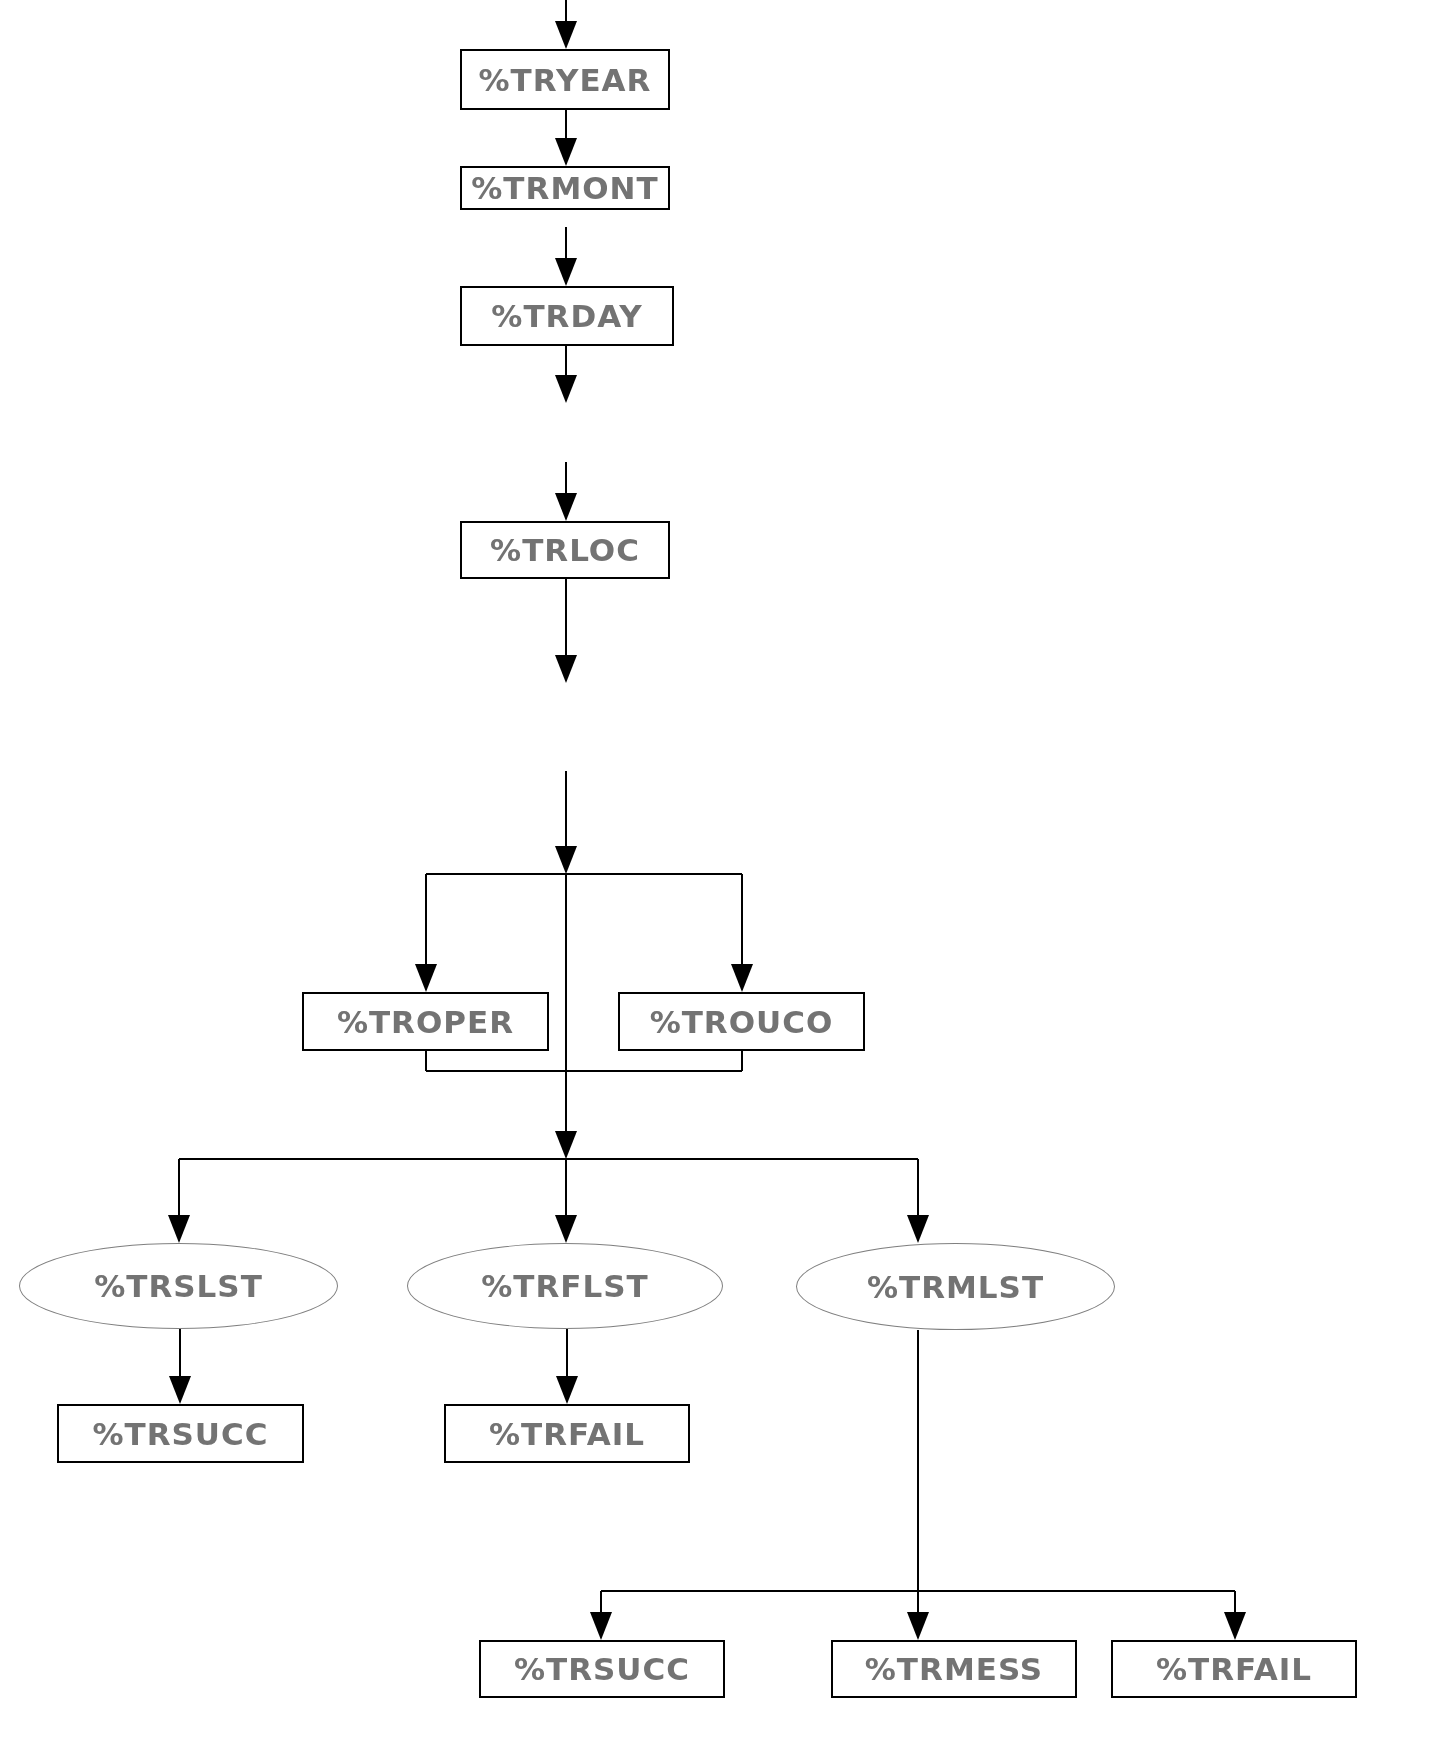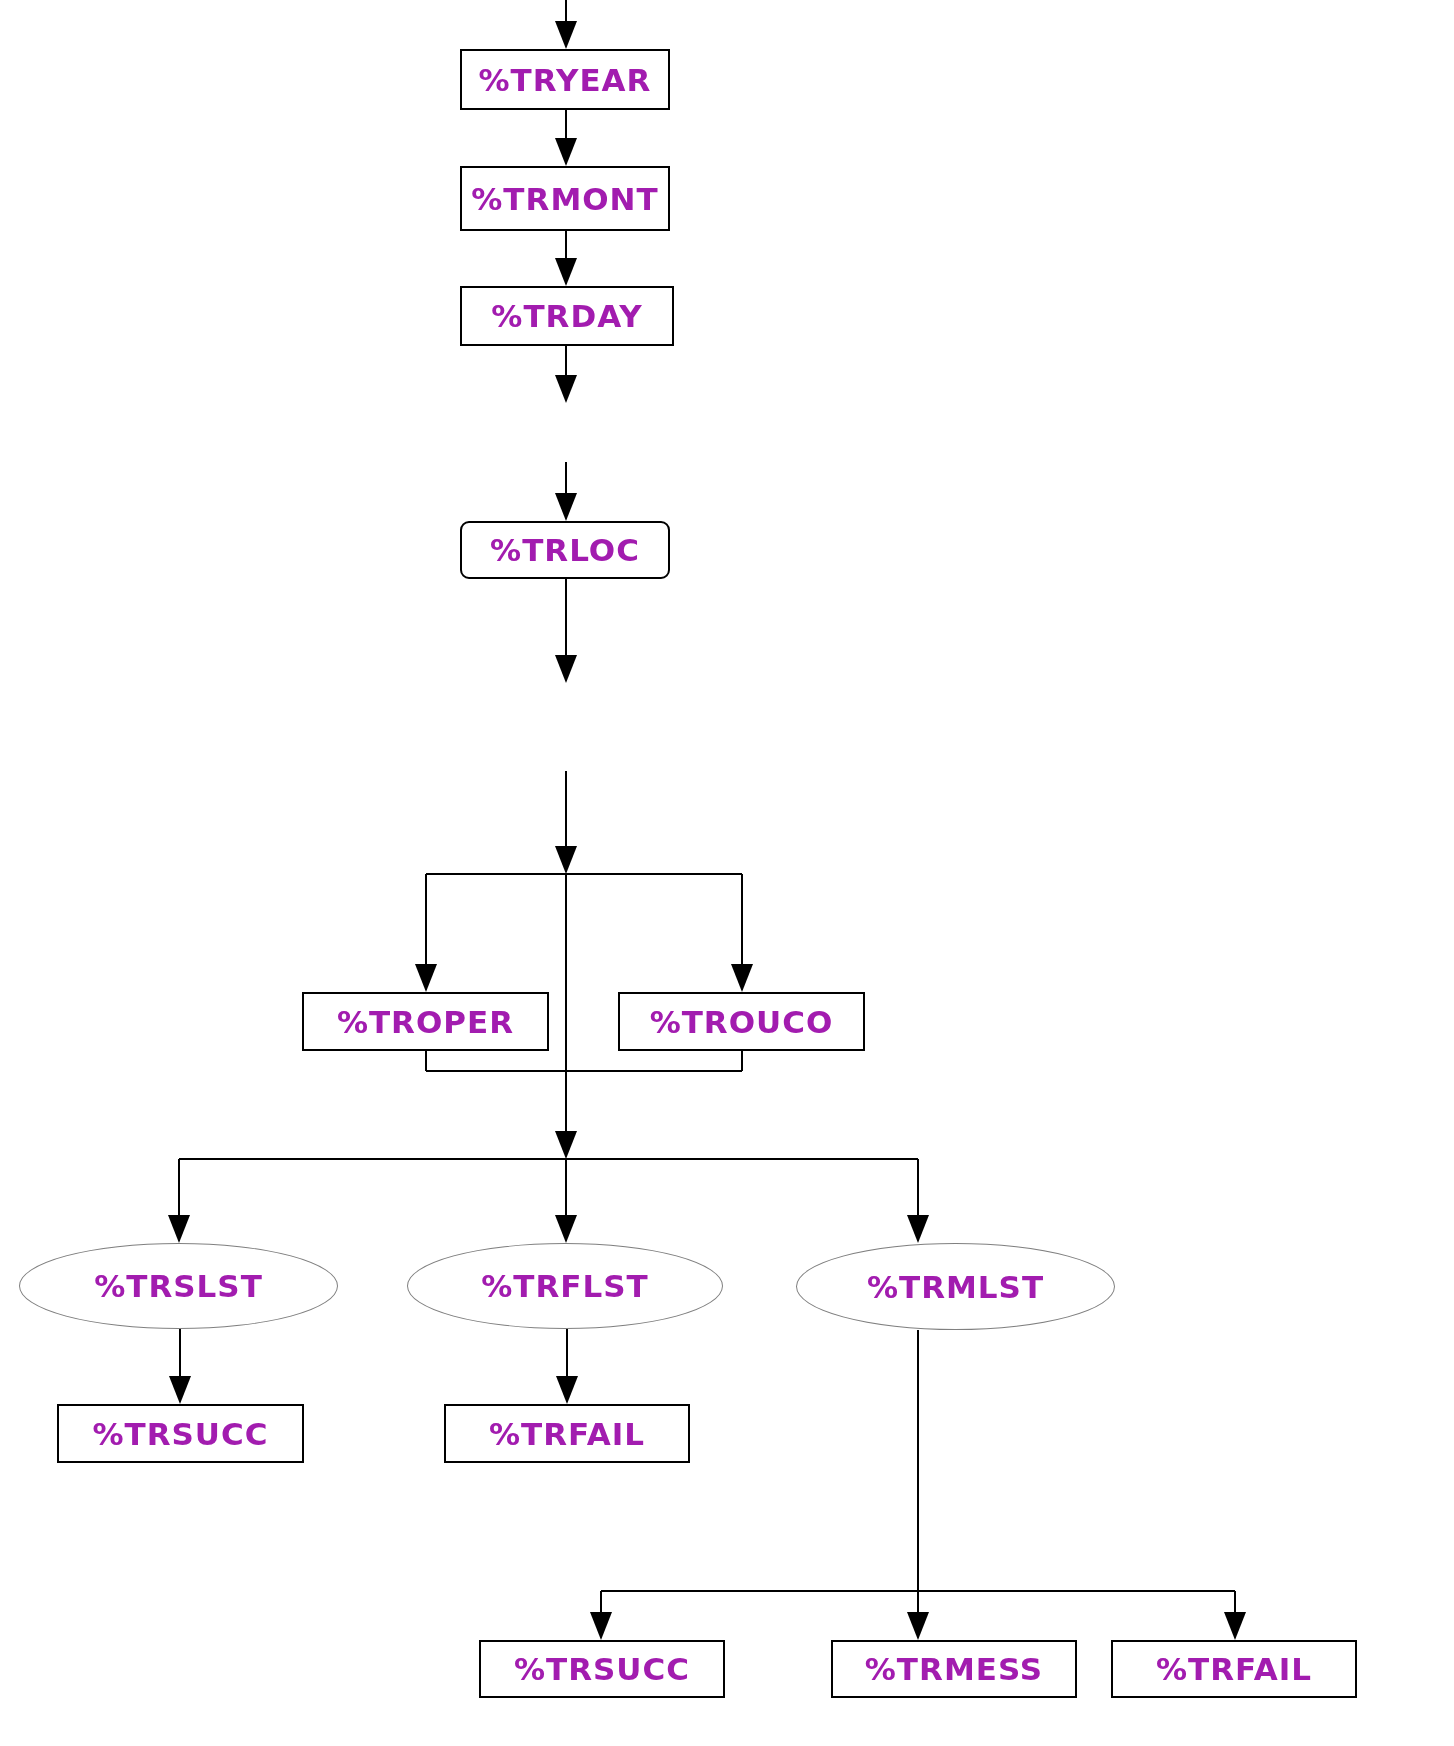--- a/index.html
+++ b/index.html
@@ -22,39 +22,39 @@
     width: 1454px;
     height: 1746px;
   }
   .node {
     position: absolute;
     display: flex;
     align-items: center;
     justify-content: center;
     box-sizing: border-box;
     background: #ffffff;
-    color: #a21caf;
+    color: #737373;
     font-weight: bold;
     font-size: 31px;
     letter-spacing: 1px;
     white-space: nowrap;
   }
   .rect {
     border: 2px solid #000000;
   }
   .ellipse {
     border: 1px solid #808080;
     border-radius: 50%;
   }
   
   #n-tryear  { left: 460px; top: 49px;   width: 210px; height: 61px; }
-  #n-trmont  { left: 460px; top: 166px;  width: 210px; height: 65px; }
+  #n-trmont  { left: 460px; top: 166px;  width: 210px; height: 44px; }
   #n-trday   { left: 460px; top: 286px;  width: 214px; height: 60px; }
   #n-truser  { left: 460px; top: 403px;  width: 210px; height: 59px; }
-  #n-trloc   { left: 460px; top: 521px;  width: 210px; height: 58px; border-radius: 9px; }
+  #n-trloc   { left: 460px; top: 521px;  width: 210px; height: 58px; }
   #n-trinco  { left: 460px; top: 683px;  width: 210px; height: 88px; }
   #n-troper  { left: 302px; top: 992px;  width: 247px; height: 59px; }
   #n-trouco  { left: 618px; top: 992px;  width: 247px; height: 59px; }
   #n-trslst  { left: 19px;  top: 1243px; width: 319px; height: 86px; }
   #n-trflst  { left: 407px; top: 1243px; width: 316px; height: 86px; }
   #n-trmlst  { left: 796px; top: 1243px; width: 319px; height: 87px; text-align: right; }
   #n-trsucc1 { left: 57px;  top: 1404px; width: 247px; height: 59px; }
   #n-trfail1 { left: 444px; top: 1404px; width: 246px; height: 59px; }
   #n-trsucc2 { left: 479px; top: 1640px; width: 246px; height: 58px; }
   #n-trmess  { left: 795px; top: 1640px; width: 246px; height: 58px; margin-left: 36px; }

